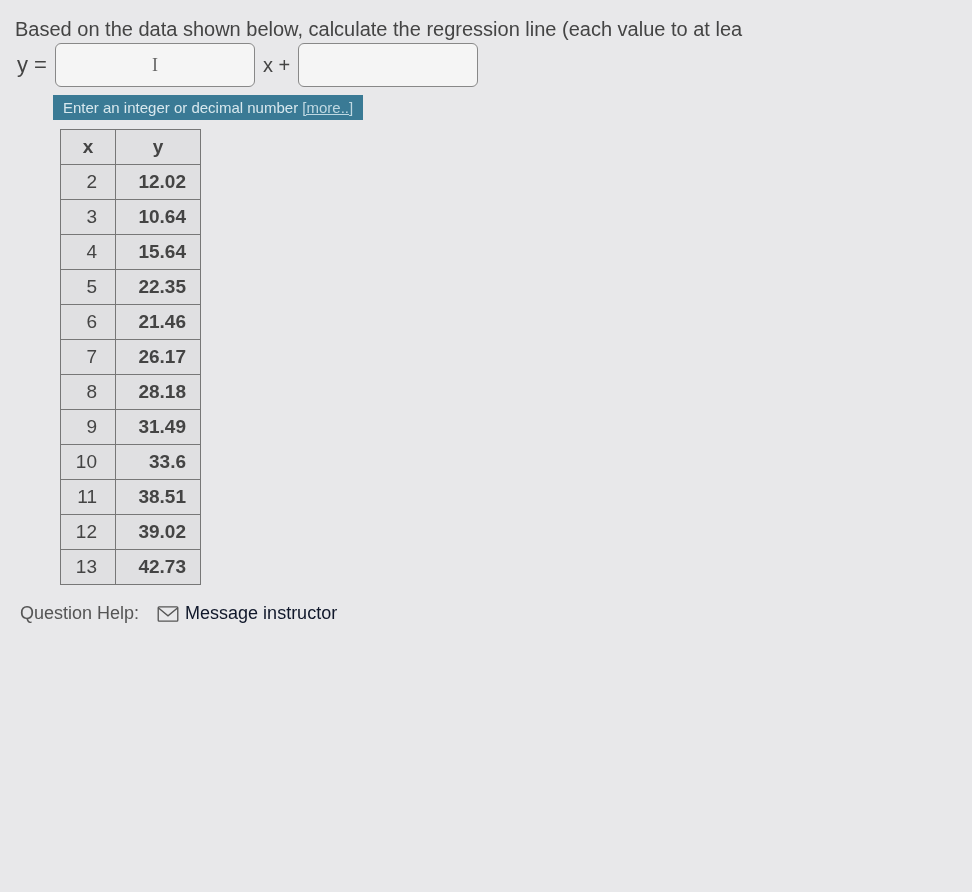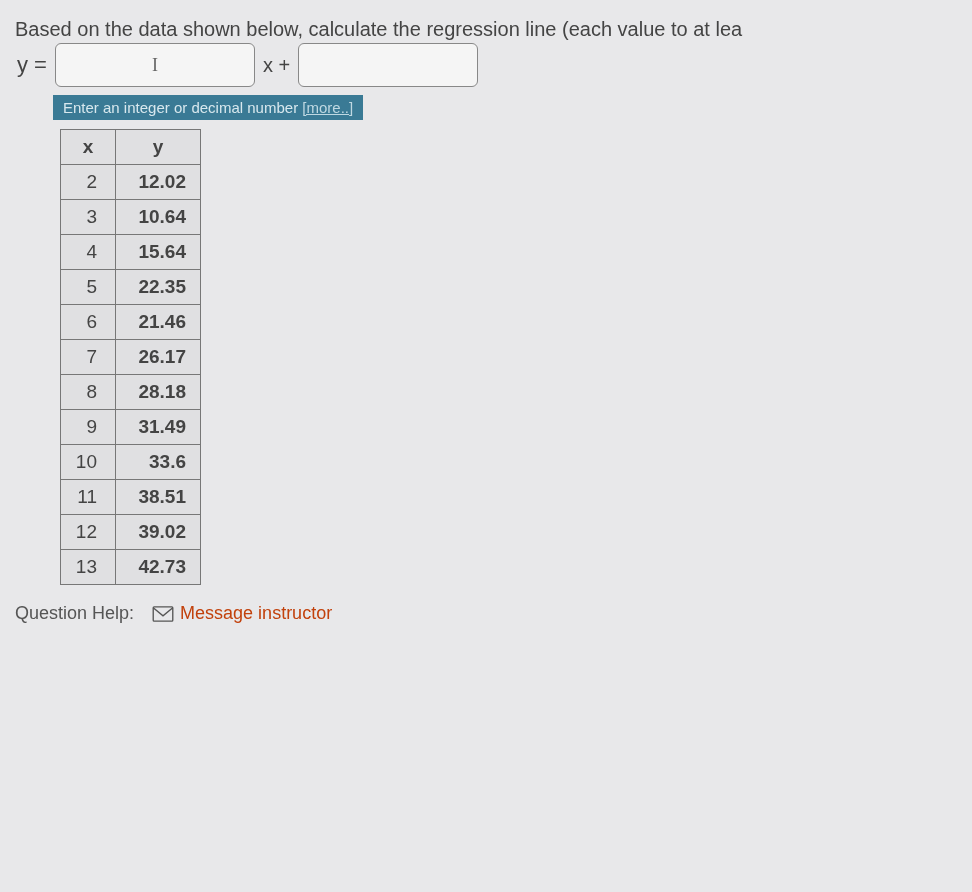--- a/index.html
+++ b/index.html
@@ -93,31 +93,32 @@
       text-align: right;
       padding-right: 18px;
     }
     .data-table tbody td.col-y {
       text-align: right;
       padding-right: 14px;
       font-weight: bold;
     }
     .footer-help {
       margin-top: 18px;
+      margin-left: 5px;
       font-size: 18px;
       color: #555;
       display: flex;
       align-items: center;
       gap: 18px;
     }
     .mail-icon {
       display: inline-flex;
       align-items: center;
       gap: 6px;
-      color: #c2410c;
+      color: #0f172a;
     }
     .mail-svg {
       width: 22px;
       height: 16px;
       stroke: #555;
       fill: none;
       stroke-width: 1.5;
     }
   </style>
 </head>

